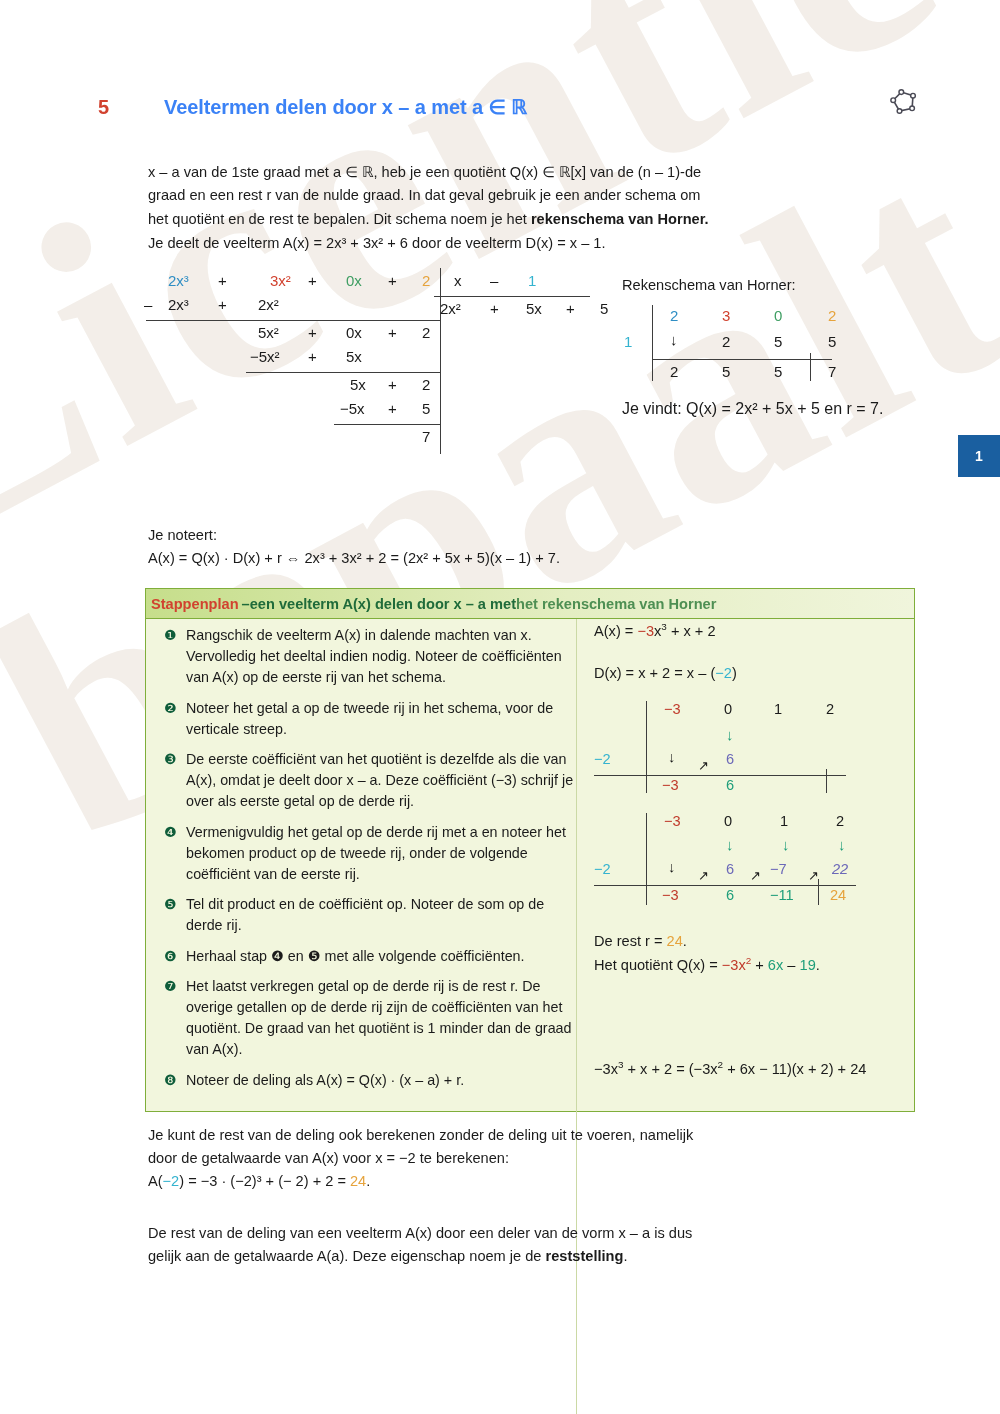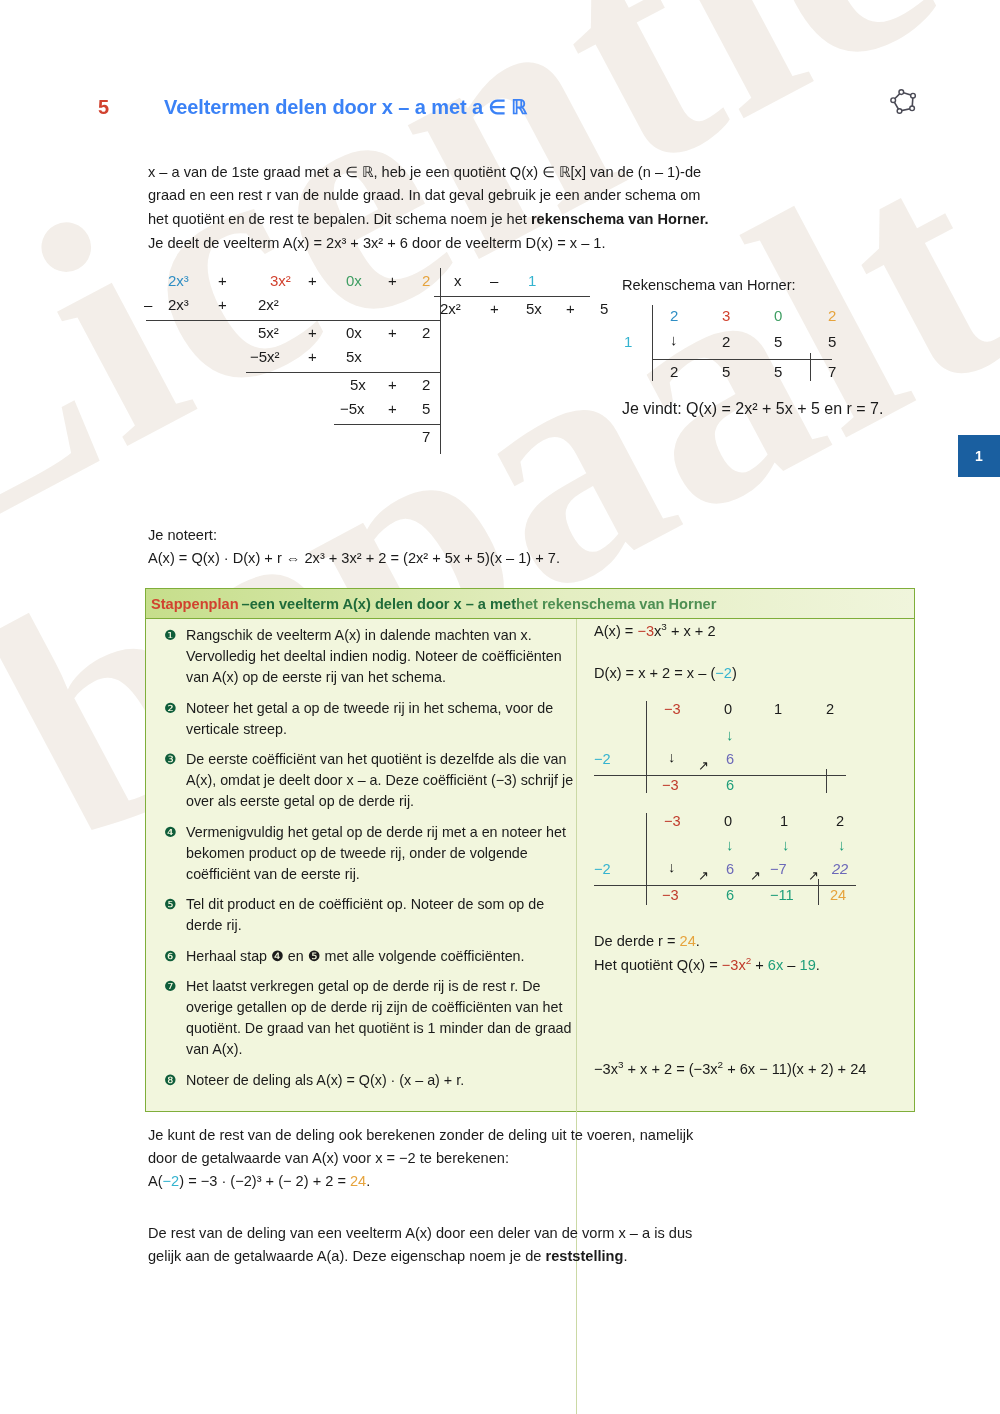--- a/index.html
+++ b/index.html
@@ -317,21 +317,21 @@
           <span class="arrow-u" style="left:156px;top:56px;">↗</span>
           <span class="arrow-u" style="left:214px;top:56px;">↗</span>
           <div class="hline" style="left:0px;top:72px;width:262px;"></div>
           <div class="vline" style="left:224px;top:66px;height:26px;"></div>
           <span class="c-darkred" style="left:68px;top:74px;">−3</span>
           <span class="c-teal" style="left:132px;top:74px;">6</span>
           <span class="c-teal" style="left:176px;top:74px;">−11</span>
           <span class="c-orange" style="left:236px;top:74px;">24</span>
         </div>
 
-        <div class="rline" style="left:0;top:310px;"><span>De derde r = </span><span class="c-orange">24</span><span>.</span></div>
+        <div class="rline" style="left:0;top:310px;"><span>De rest r = </span><span class="c-orange">24</span><span>.</span></div>
 
         <div class="rline" style="left:0;top:334px;"><span>Het quotiënt Q(x) = </span><span class="c-darkred">−3x<sup>2</sup></span><span> + </span><span class="c-teal">6x</span><span> – </span><span class="c-teal">19</span><span>.</span></div>
 
         <div class="rline" style="left:0;top:438px;">−3x<sup>3</sup> + x + 2 = (−3x<sup>2</sup> + 6x − 11)(x + 2) + 24</div>
       </div>
     </div>
 
     <div class="para" style="top:1124px;width:660px;">
       <span>Je kunt de rest van de deling ook berekenen zonder de deling uit te voeren, namelijk</span><br>
       <span>door de getalwaarde van A(x) voor x = −2 te berekenen:</span><br>

